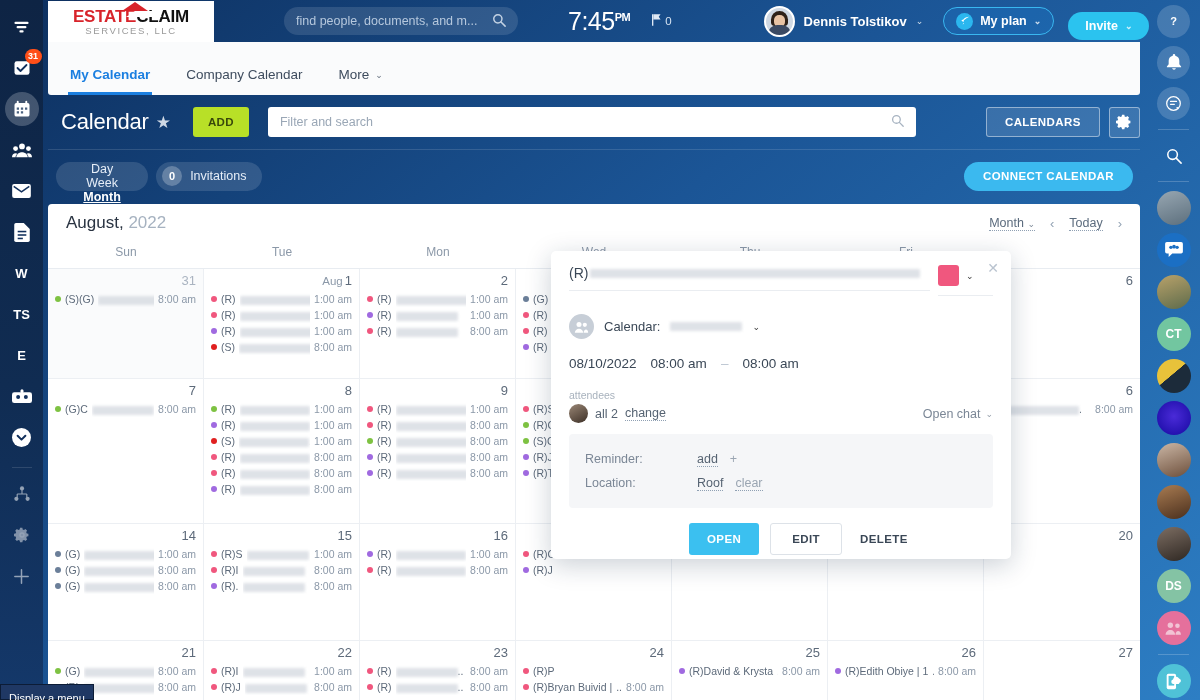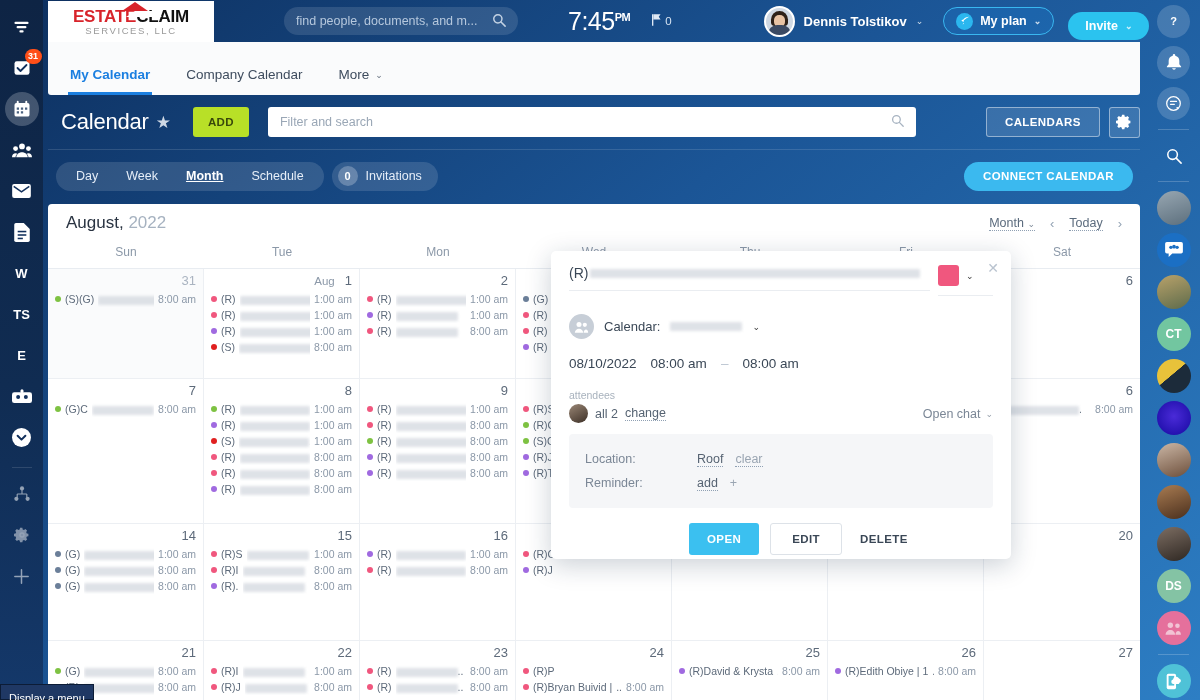--- a/index.html
+++ b/index.html
@@ -142,21 +142,21 @@
   .gear-btn {
     margin-left: 9px; width: 31px; height: 31px; border: 1px solid rgba(255,255,255,0.45);
     border-radius: 3px; background: rgba(255,255,255,0.12); color: #fff;
     display: flex; align-items: center; justify-content: center;
   }
 
   .viewbar { position: absolute; left: 5px; top: 107px; width: 1092px; height: 53px; display: flex; align-items: center; padding-left: 8px;
              border-top: 1px solid rgba(255,255,255,0.13); }
   .seg {
     height: 29px; border-radius: 15px; background: rgba(255,255,255,0.13);
-    display: flex; align-items: center; padding: 0 6px;
+    display: flex; align-items: center; padding: 0 6px; flex-direction: column;
   }
   .seg-item { font-size: 12.5px; color: #e6eef8; padding: 0 14px; }
   .seg-item.sel { font-weight: bold; color: #fff; text-decoration: underline; }
   .inv-pill {
     margin-left: 8px; height: 29px; border-radius: 15px; background: rgba(255,255,255,0.13);
     display: flex; align-items: center; gap: 8px; padding: 0 16px 0 6px; color: #e6eef8; font-size: 12.5px;
   }
   .inv-num {
     width: 20px; height: 20px; border-radius: 50%; background: rgba(255,255,255,0.25);
     display: flex; align-items: center; justify-content: center; font-size: 11px; color: #fff; font-weight: bold;
@@ -185,21 +185,21 @@
   .week { display: grid; grid-template-columns: repeat(7, 1fr); border-bottom: 1px solid #eceff3; }
   .week.w1 { height: 110px; }
   .week.w2 { height: 145px; }
   .week.w3 { height: 117px; }
   .week.w4 { height: 120px; }
   .daycell { border-right: 1px solid #eceff3; padding: 4px 7px 0; overflow: hidden; position: relative; }
   .daycell.out { background: #fafbfc; }
   .daycell:last-child { border-right: none; }
   .daynum { text-align: right; font-size: 13px; color: #5d6a7a; margin-bottom: 3px; }
   .daynum.muted { color: #aab4c1; }
-  .daynum .mon { font-size: 11.5px; color: #8b98a8; margin-right: 10px; }
+  .daynum .mon { font-size: 11.5px; color: #8b98a8; margin-right: 2px; }
   .evt { display: flex; align-items: center; gap: 4px; font-size: 10.5px; color: #5d6a7a; height: 16px; line-height: 16px; }
   .ed { width: 6px; height: 6px; border-radius: 50%; flex: none; }
   .etag { flex: none; }
   .etxt { flex: 1; overflow: hidden; white-space: nowrap; }
   .blur { display: inline-block; height: 9px; background: #d9dde3; border-radius: 1px; vertical-align: middle;
           filter: blur(1.6px); opacity: .85; }
   .etime { flex: none; color: #8b98a8; font-size: 10.5px; }
 
   
   .popup {
@@ -546,21 +546,20 @@
         </div>
       </div>
 
       <div class="dow-row">
         <div class="dow">Sun</div>
         <div class="dow">Tue</div>
         <div class="dow">Mon</div>
         <div class="dow">Wed</div>
         <div class="dow">Thu</div>
         <div class="dow">Fri</div>
-        <div class="dow">Sat</div>
       </div>
 
       <div id="weeks-host">
           <div class="week w1">
             <div class="daycell out">
               <div class="daynum muted">31</div>
               <div class="evt">
                 <span class="ed" style="background: rgb(126, 194, 66);"></span>
                 <span class="etag">(S)(G)</span>
                 <span class="etxt"><span class="blur" style="width: 68px;"></span>..</span>
@@ -1033,28 +1032,28 @@
         <span>all 2</span>
         <span class="dotted">change</span>
         <span class="open-chat">
           <span>Open chat</span>
           <span class="caret">⌄</span>
         </span>
       </div>
 
       <div class="pop-panel">
         <div class="pp-row">
+          <span class="pp-key">Reminder:</span>
+          <span class="pp-val dotted">add</span>
+          <span class="pp-act">+</span>
+        </div>
+        <div class="pp-row">
           <span class="pp-key">Location:</span>
           <span class="pp-val dotted">Roof</span>
           <span class="pp-act dotted">clear</span>
-        </div>
-        <div class="pp-row">
-          <span class="pp-key">Reminder:</span>
-          <span class="pp-val dotted">add</span>
-          <span class="pp-act">+</span>
         </div>
       </div>
 
       <div class="pop-btns">
         <div class="btn-open">
             <span>OPEN</span>
           </div>
         <div class="btn-edit">
             <span>EDIT</span>
           </div>

